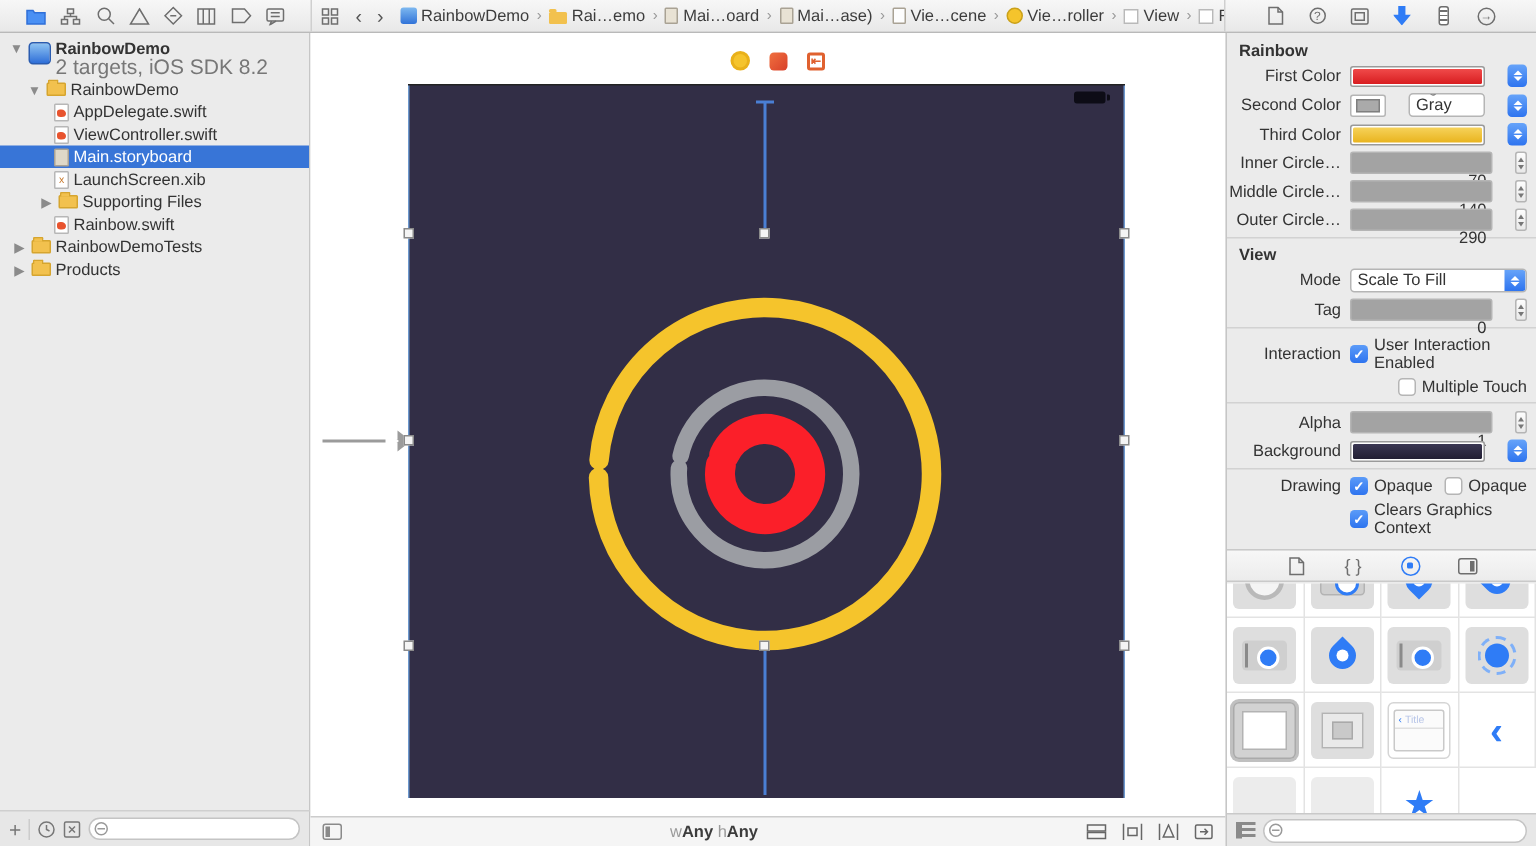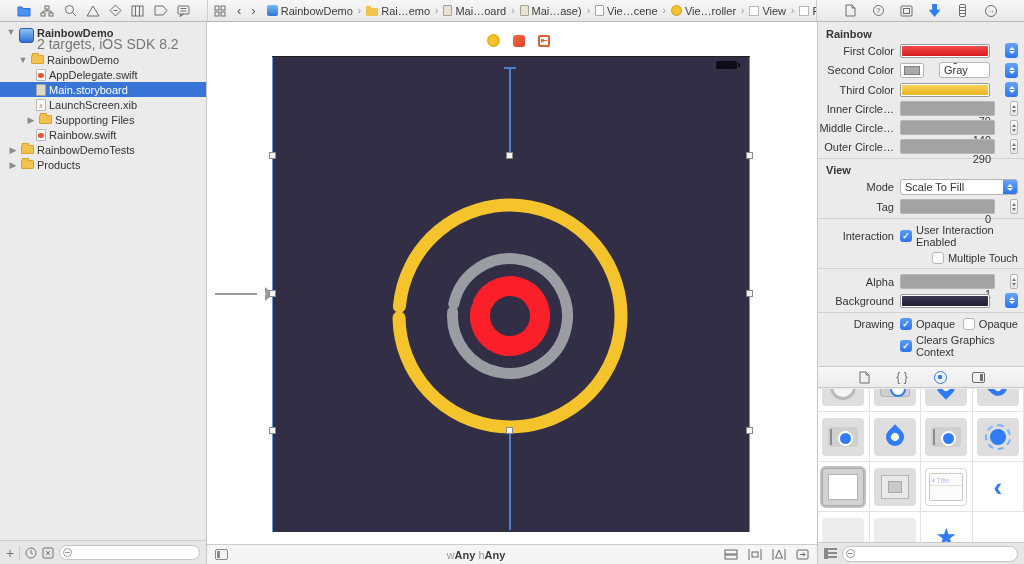--- a/index.html
+++ b/index.html
@@ -300,20 +300,24 @@
     </div>
     <div class="nav-item lvl1">
       <span class="disc">▼</span>
       <span class="fi fi-folder"></span>
       <span>RainbowDemo</span>
     </div>
     <div class="nav-item lvl2">
       <span class="fi fi-swift"></span>
       <span>AppDelegate.swift</span>
     </div>
+    <div class="nav-item lvl2">
+      <span class="fi fi-swift"></span>
+      <span>ViewController.swift</span>
+    </div>
     <div class="nav-item lvl2 sel">
       <span class="fi fi-sb"></span>
       <span>Main.storyboard</span>
     </div>
     <div class="nav-item lvl2">
       <span class="fi fi-xib">x</span>
       <span>LaunchScreen.xib</span>
     </div>
     <div class="nav-item lvl2" style="padding-left:26px;">
       <span class="disc">▶</span>

